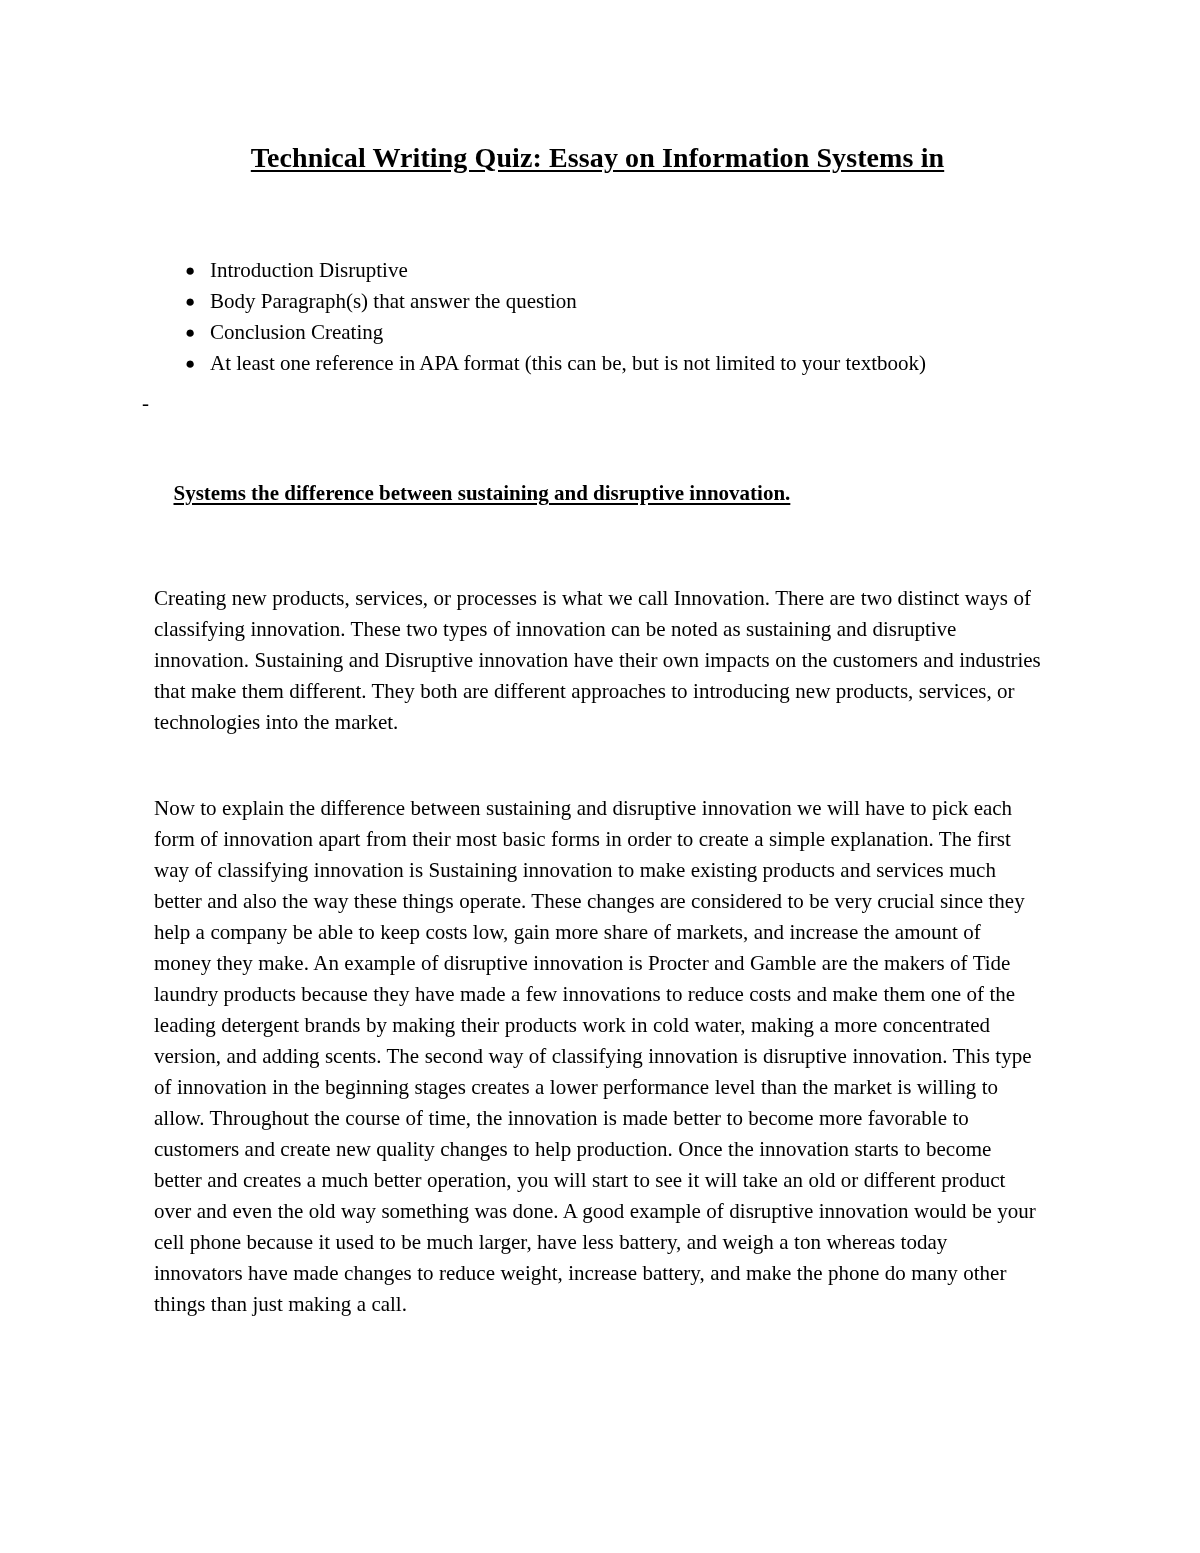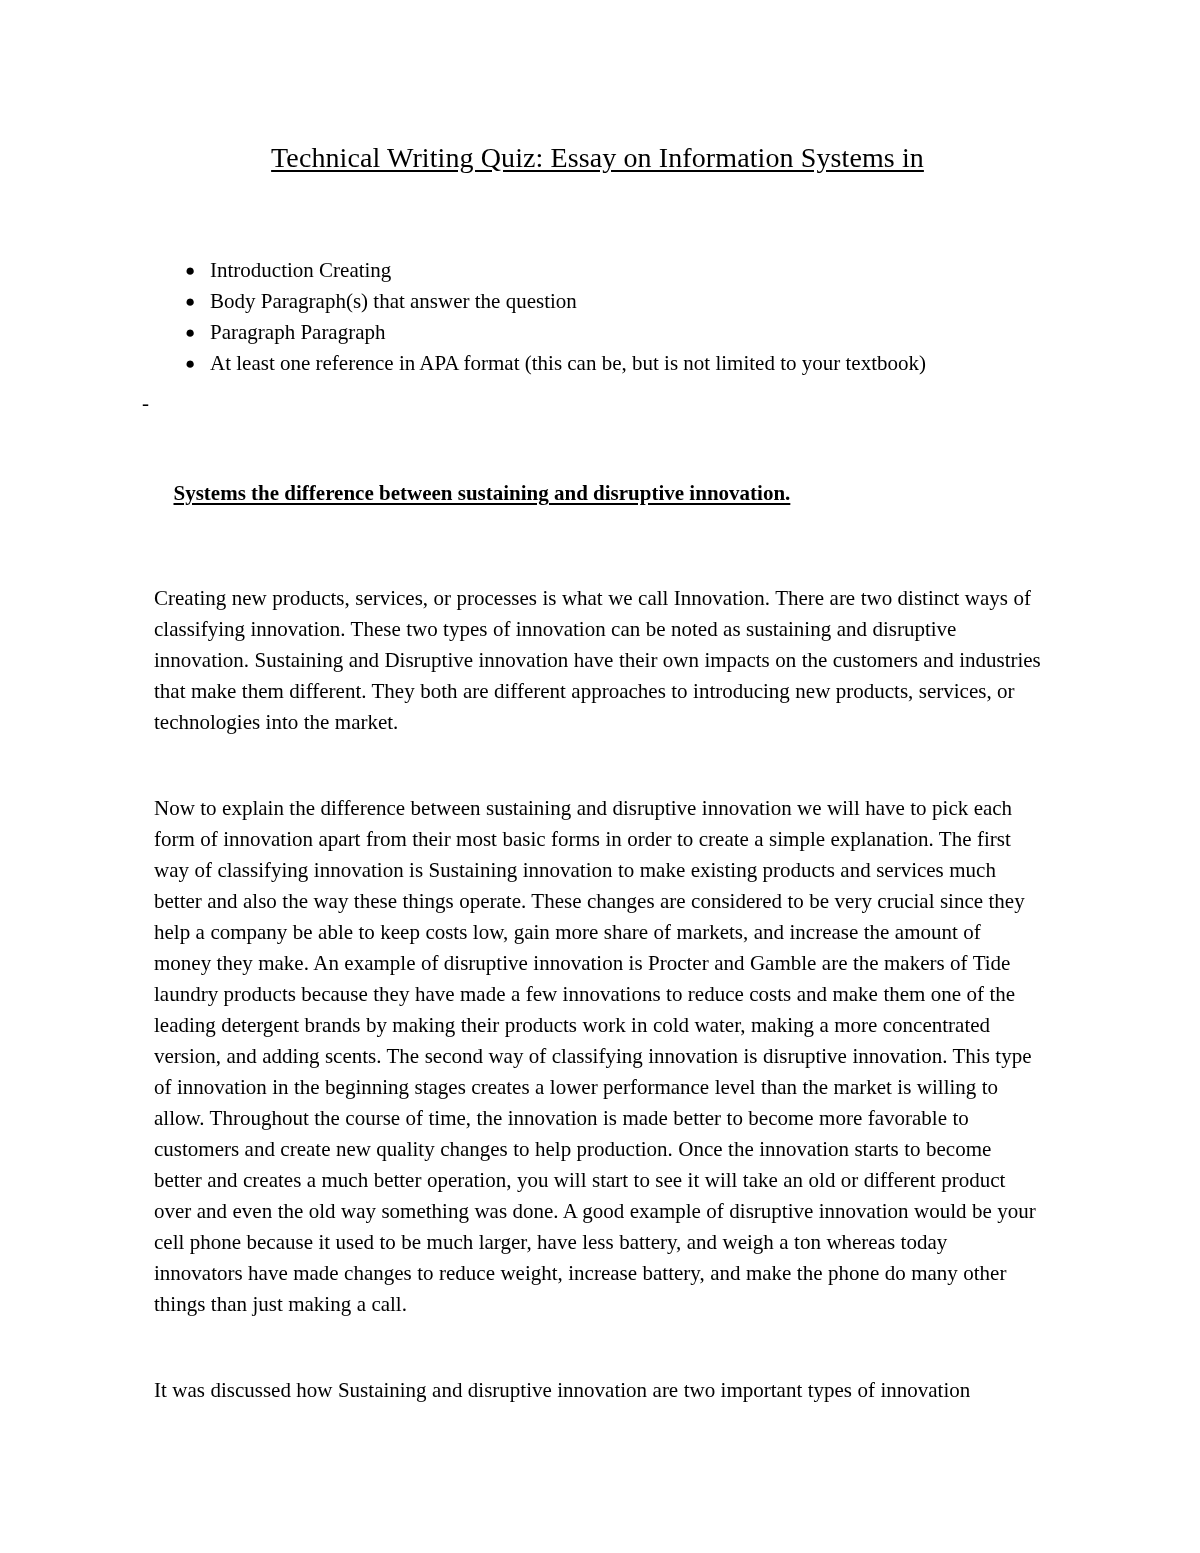--- a/index.html
+++ b/index.html
@@ -24,21 +24,21 @@
     overflow: hidden;
   }
   .content {
     position: absolute;
     left: 142px;
     top: 136px;
     width: 911px;
   }
   .doc-title {
     font-size: 28px;
-    font-weight: normal;
+    font-weight: bold;
     line-height: 44px;
     text-align: center;
     margin: 0;
     letter-spacing: 0.1px;
   }
   .doc-title .tline {
     text-decoration: underline;
     text-underline-offset: 3px;
   }
   .spacer-1 { height: 44px; }
@@ -100,29 +100,29 @@
     </h1>
 
     <div class="spacer-1"></div>
 
 
     <div class="spacer-2"></div>
 
     <ul class="deliverables">
       <li>
         <span class="bullet">●</span>
-        <span>Introduction Creating</span>
+        <span>Introduction Disruptive</span>
       </li>
       <li>
         <span class="bullet">●</span>
         <span>Body Paragraph(s) that answer the question</span>
       </li>
       <li>
         <span class="bullet">●</span>
-        <span>Paragraph Paragraph</span>
+        <span>Conclusion Creating</span>
       </li>
       <li>
         <span class="bullet">●</span>
         <span>At least one reference in APA format (this can be, but is not limited to your textbook)</span>
       </li>
     </ul>
 
     <div class="dash-artifact">-</div>
 
     <div class="spacer-3"></div>
@@ -130,16 +130,15 @@
     <h2 class="section-heading">
       <span class="uline">Systems the difference between sustaining and disruptive innovation.</span>
     </h2>
 
     <div class="par-gap"></div>
 
     <p class="body-par">Creating new products, services, or processes is what we call Innovation. There are two distinct ways of classifying innovation. These two types of innovation can be noted as sustaining and disruptive innovation. Sustaining and Disruptive innovation have their own impacts on the customers and industries that make them different. They both are different approaches to introducing new products, services, or technologies into the market.</p>
     <div class="par-gap"></div>
     <p class="body-par">Now to explain the difference between sustaining and disruptive innovation we will have to pick each form of innovation apart from their most basic forms in order to create a simple explanation. The first way of classifying innovation is Sustaining innovation to make existing products and services much better and also the way these things operate. These changes are considered to be very crucial since they help a company be able to keep costs low, gain more share of markets, and increase the amount of money they make. An example of disruptive innovation is Procter and Gamble are the makers of Tide laundry products because they have made a few innovations to reduce costs and make them one of the leading detergent brands by making their products work in cold water, making a more concentrated version, and adding scents. The second way of classifying innovation is disruptive innovation. This type of innovation in the beginning stages creates a lower performance level than the market is willing to allow. Throughout the course of time, the innovation is made better to become more favorable to customers and create new quality changes to help production. Once the innovation starts to become better and creates a much better operation, you will start to see it will take an old or different product over and even the old way something was done. A good example of disruptive innovation would be your cell phone because it used to be much larger, have less battery, and weigh a ton whereas today innovators have made changes to reduce weight, increase battery, and make the phone do many other things than just making a call.</p>
     <div class="par-gap"></div>
-    <p class="body-par">It was discussed how Sustaining and disruptive innovation are two important types of innovation</p>
 
   </div>
 </div>
 
 </body></html>

